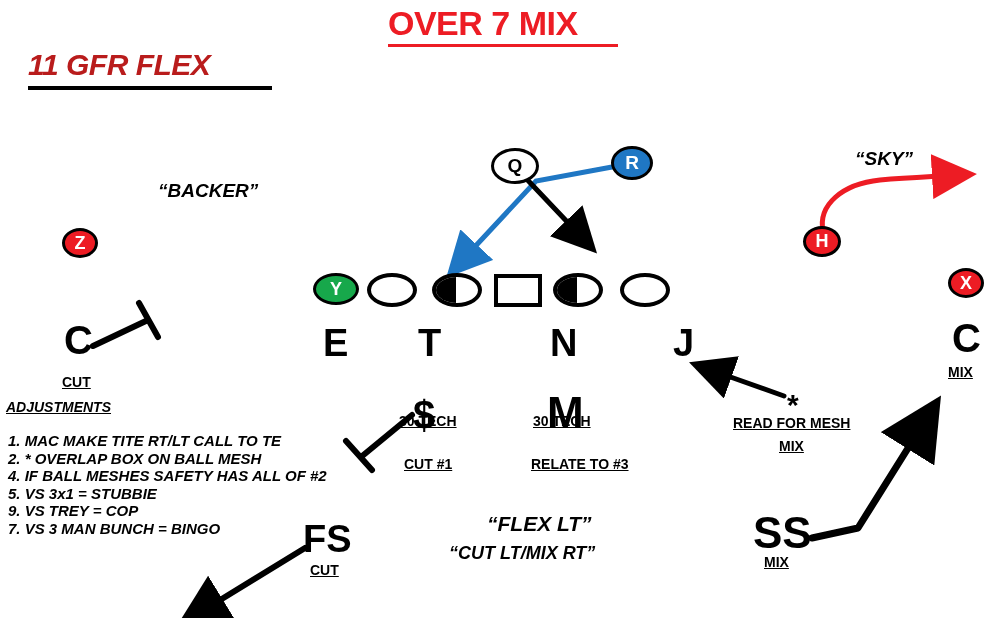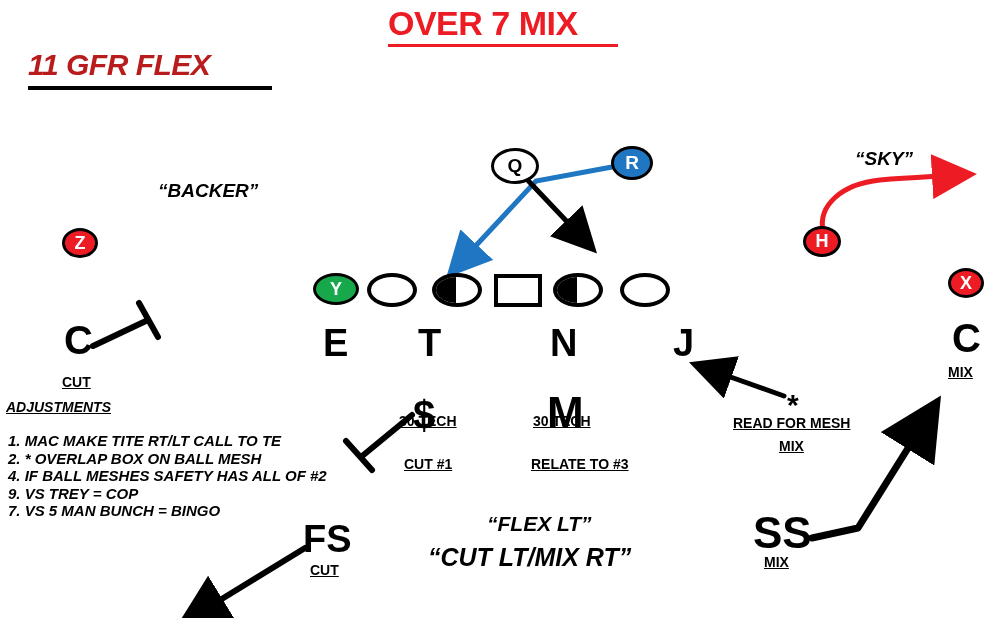--- a/index.html
+++ b/index.html
@@ -245,25 +245,26 @@
   <div class="abs small-u" style="left:733px; top:415px;">READ FOR MESH</div>
   <div class="abs small-u" style="left:779px; top:438px;">MIX</div>
 
   <div class="abs lbl" style="left:303px; top:518px; font-size:38px;">FS</div>
   <div class="abs small-u" style="left:310px; top:562px;">CUT</div>
 
   <div class="abs lbl" style="left:753px; top:508px; font-size:44px;">SS</div>
   <div class="abs small-u" style="left:764px; top:554px;">MIX</div>
 
   <div class="abs lbl quoted" style="left:487px; top:512px; font-size:21px;">“FLEX LT”</div>
-  <div class="abs lbl quoted" style="left:428px; top:543px; font-size:25px;">“CUT LT/MIX RT”</div>
+  <div class="abs lbl quoted" style="left:449px; top:543px; font-size:18px;">“CUT LT/MIX RT”</div>
 
   <div class="abs adj-head">ADJUSTMENTS</div>
 
   <div class="abs adj-list">
     <div>1. MAC MAKE TITE RT/LT CALL TO TE</div>
     <div>2. * OVERLAP BOX ON BALL MESH</div>
     <div>4. IF BALL MESHES SAFETY HAS ALL OF #2</div>
+    <div>5. VS 3x1 = STUBBIE</div>
     <div>9. VS TREY = COP</div>
-    <div>7. VS 5 MAN BUNCH = BINGO</div>
+    <div>7. VS 3 MAN BUNCH = BINGO</div>
   </div>
 
 </div>
 
 </body></html>

